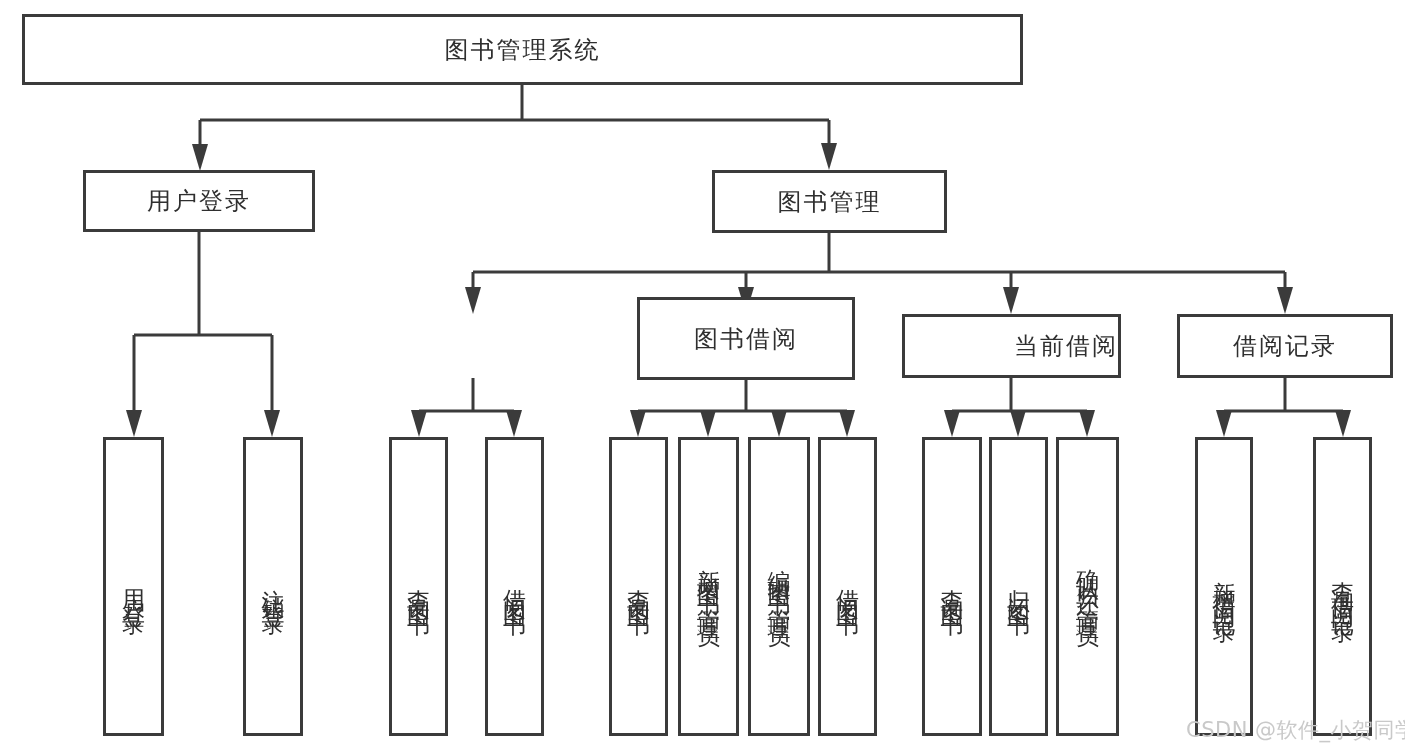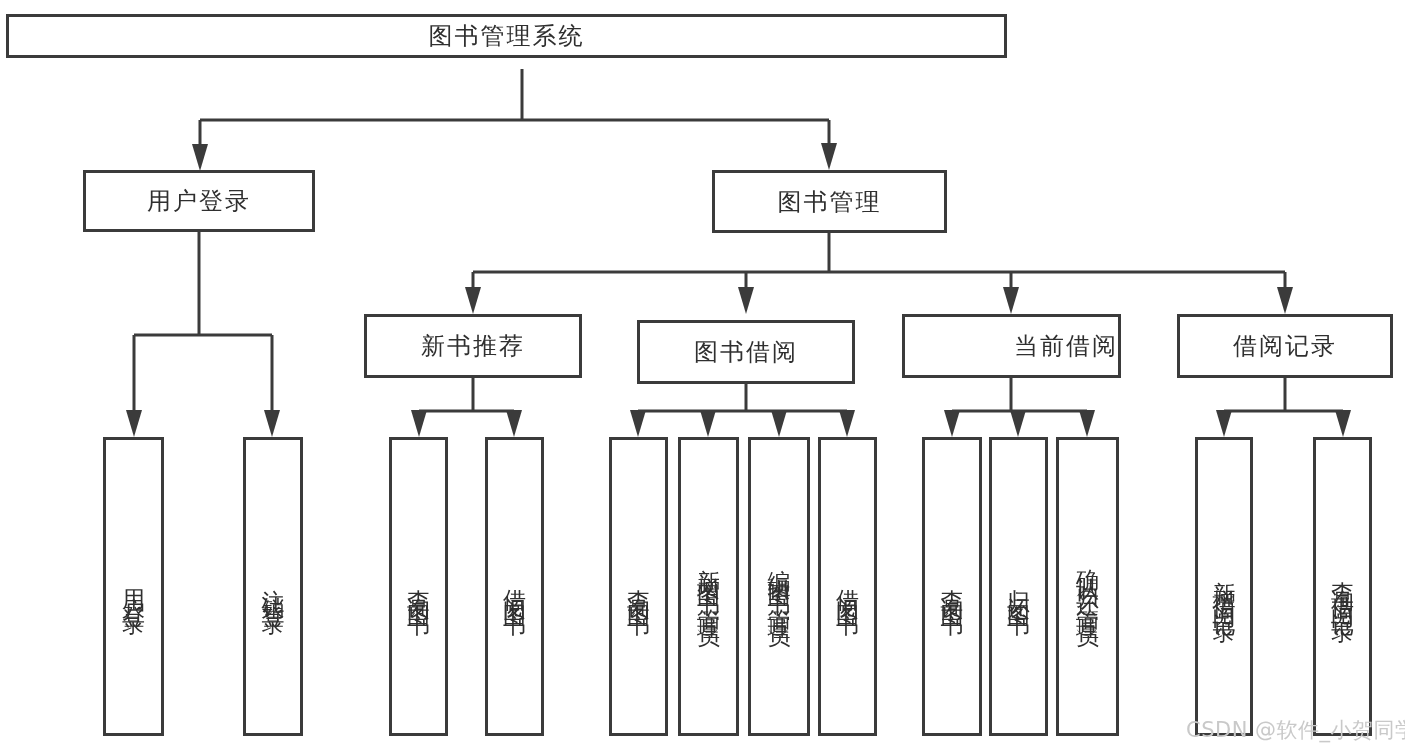--- a/index.html
+++ b/index.html
@@ -110,35 +110,32 @@
       <polygon points="771,410 787,410 779,437"></polygon>
       <polygon points="839,410 855,410 847,437"></polygon>
       <polygon points="944,410 960,410 952,437"></polygon>
       <polygon points="1010,410 1026,410 1018,437"></polygon>
       <polygon points="1079,410 1095,410 1087,437"></polygon>
       <polygon points="1216,410 1232,410 1224,437"></polygon>
       <polygon points="1335,410 1351,410 1343,437"></polygon>
     </g>
   </svg>
 
-  <div class="node h" style="left:6px; top:14px; width:1001px; height:44px;text-align:center;">
+  <div class="node h" style="left:22px; top:14px; width:1001px; height:71px;text-align:center;">
     <span class="lbl">图书管理系统</span>
   </div>
 
   <div class="node h" style="left:83px; top:170px; width:232px; height:62px;">
     <span class="lbl">用户登录</span>
   </div>
   <div class="node h" style="left:712px; top:170px; width:235px; height:63px;">
     <span class="lbl">图书管理</span>
   </div>
 
-  <div class="node h" style="left:364px; top:314px; width:218px; height:64px;">
-    <span class="lbl">新书推荐</span>
-  </div>
-  <div class="node h" style="left:637px; top:320px; width:218px; height:64px;">
+  <div class="node h" style="left:637px; top:297px; width:218px; height:83px;">
     <span class="lbl">图书借阅</span>
   </div>
   <div class="node h" style="left:902px; top:314px; width:219px; height:64px;justify-content:flex-end;">
     <span class="lbl">当前借阅</span>
   </div>
   <div class="node h" style="left:1177px; top:314px; width:216px; height:64px;">
     <span class="lbl">借阅记录</span>
   </div>
 
   <div class="node v" style="left:103px; top:437px; width:61px; height:299px;">

